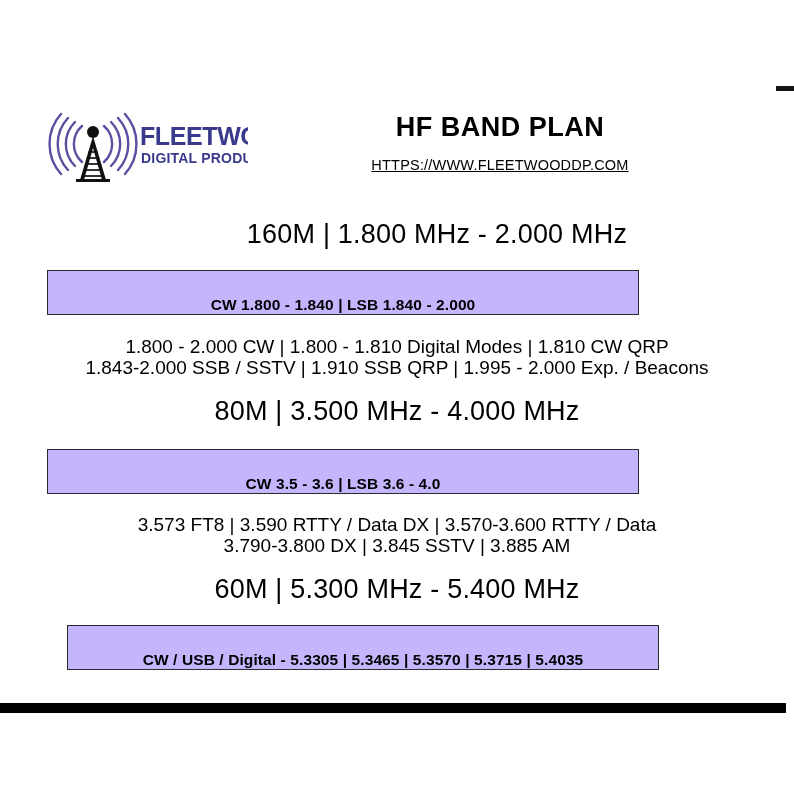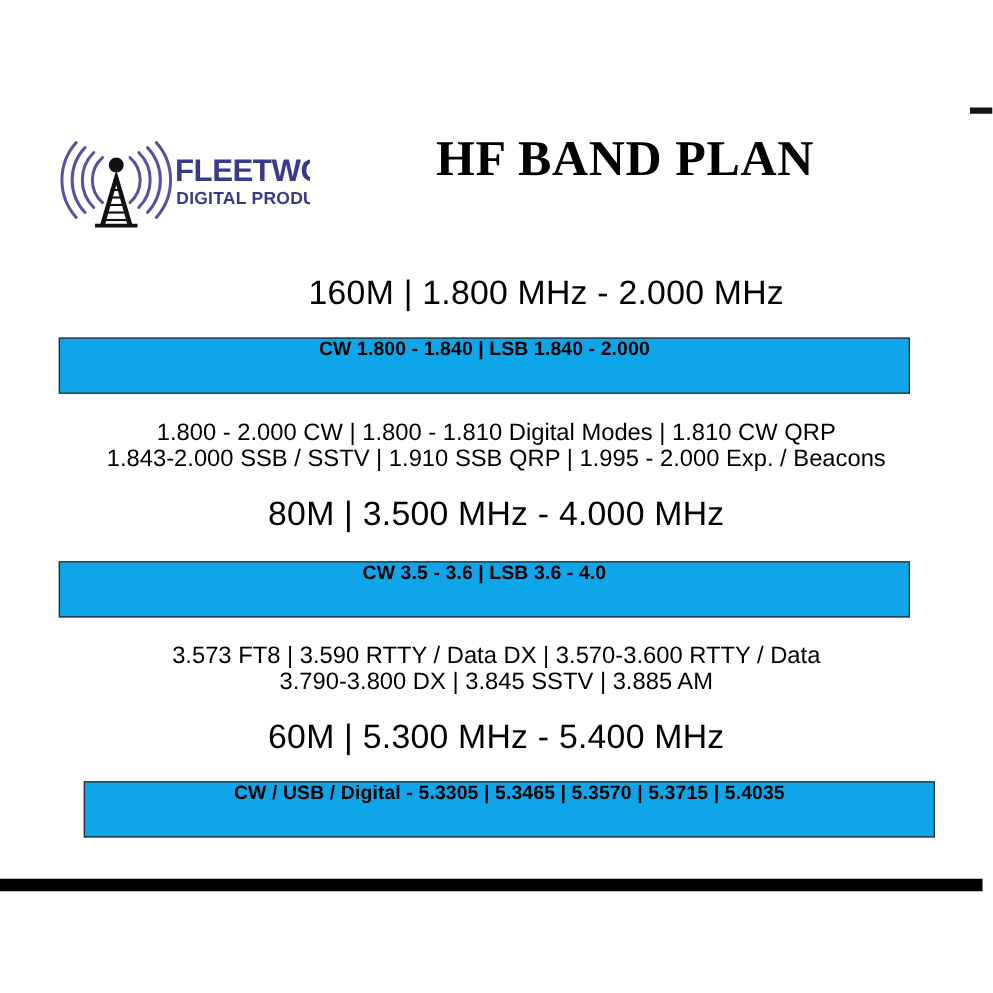--- a/index.html
+++ b/index.html
@@ -46,26 +46,25 @@
   .logo svg { display: block; }
 
   .title-block {
     position: absolute;
     left: 270px;
     top: 0px;
     width: 460px;
     text-align: center;
   }
   .main-title {
-    font-size: 40px;
+    font-size: 27px;
     font-weight: bold;
     letter-spacing: 0.5px;
     line-height: 46px;
     white-space: nowrap;
-    font-family: Liberation Serif, serif;
   }
   .sub-url {
     font-size: 14.5px;
     letter-spacing: 0.2px;
     text-decoration: underline;
     margin-top: 6px;
     line-height: 18px;
     white-space: nowrap;
   }
 
@@ -77,27 +76,27 @@
     text-align: center;
     font-size: 27px;
     line-height: 32px;
     letter-spacing: 0.2px;
     white-space: nowrap;
   }
 
   .band-box {
     position: absolute;
     left: 47px;
-    width: 681px;
+    width: 592px;
     height: 45px;
     border: 1.6px solid #2a2a2f;
     box-sizing: border-box;
-    background: #0ea5e9;
+    background: #c4b5fd;
     display: flex;
-    align-items: flex-start;
+    align-items: flex-end;
     justify-content: center;
   }
   .band-box-text {
     font-size: 15.5px;
     font-weight: bold;
     letter-spacing: 0.1px;
     white-space: nowrap;
   }
 
   .band-details {
@@ -157,20 +156,21 @@
         <rect x="28" y="67" width="34" height="3" stroke="none"></rect>
       </g>
 
       <text x="92" y="33" font-family="'Liberation Sans', sans-serif" font-size="25" font-weight="bold" fill="#3a3a8c" letter-spacing="-0.4">FLEETWOOD</text>
       <text x="93" y="51" font-family="'Liberation Sans', sans-serif" font-size="14" font-weight="bold" fill="#3a3a8c" letter-spacing="0.2">DIGITAL PRODUCTS</text>
     </svg>
   </div>
 
   <div class="title-block">
     <div class="main-title">HF BAND PLAN</div>
+    <div class="sub-url">HTTPS://WWW.FLEETWOODDP.COM</div>
   </div>
 
 </div>
 
 <div class="band-heading" style="top:218px;padding-left:40px;">160M | 1.800 MHz - 2.000 MHz</div>
 
 <div class="band-box" style="top:270px;">
   <span class="band-box-text">CW 1.800 - 1.840 | LSB 1.840 - 2.000</span>
 </div>
 

